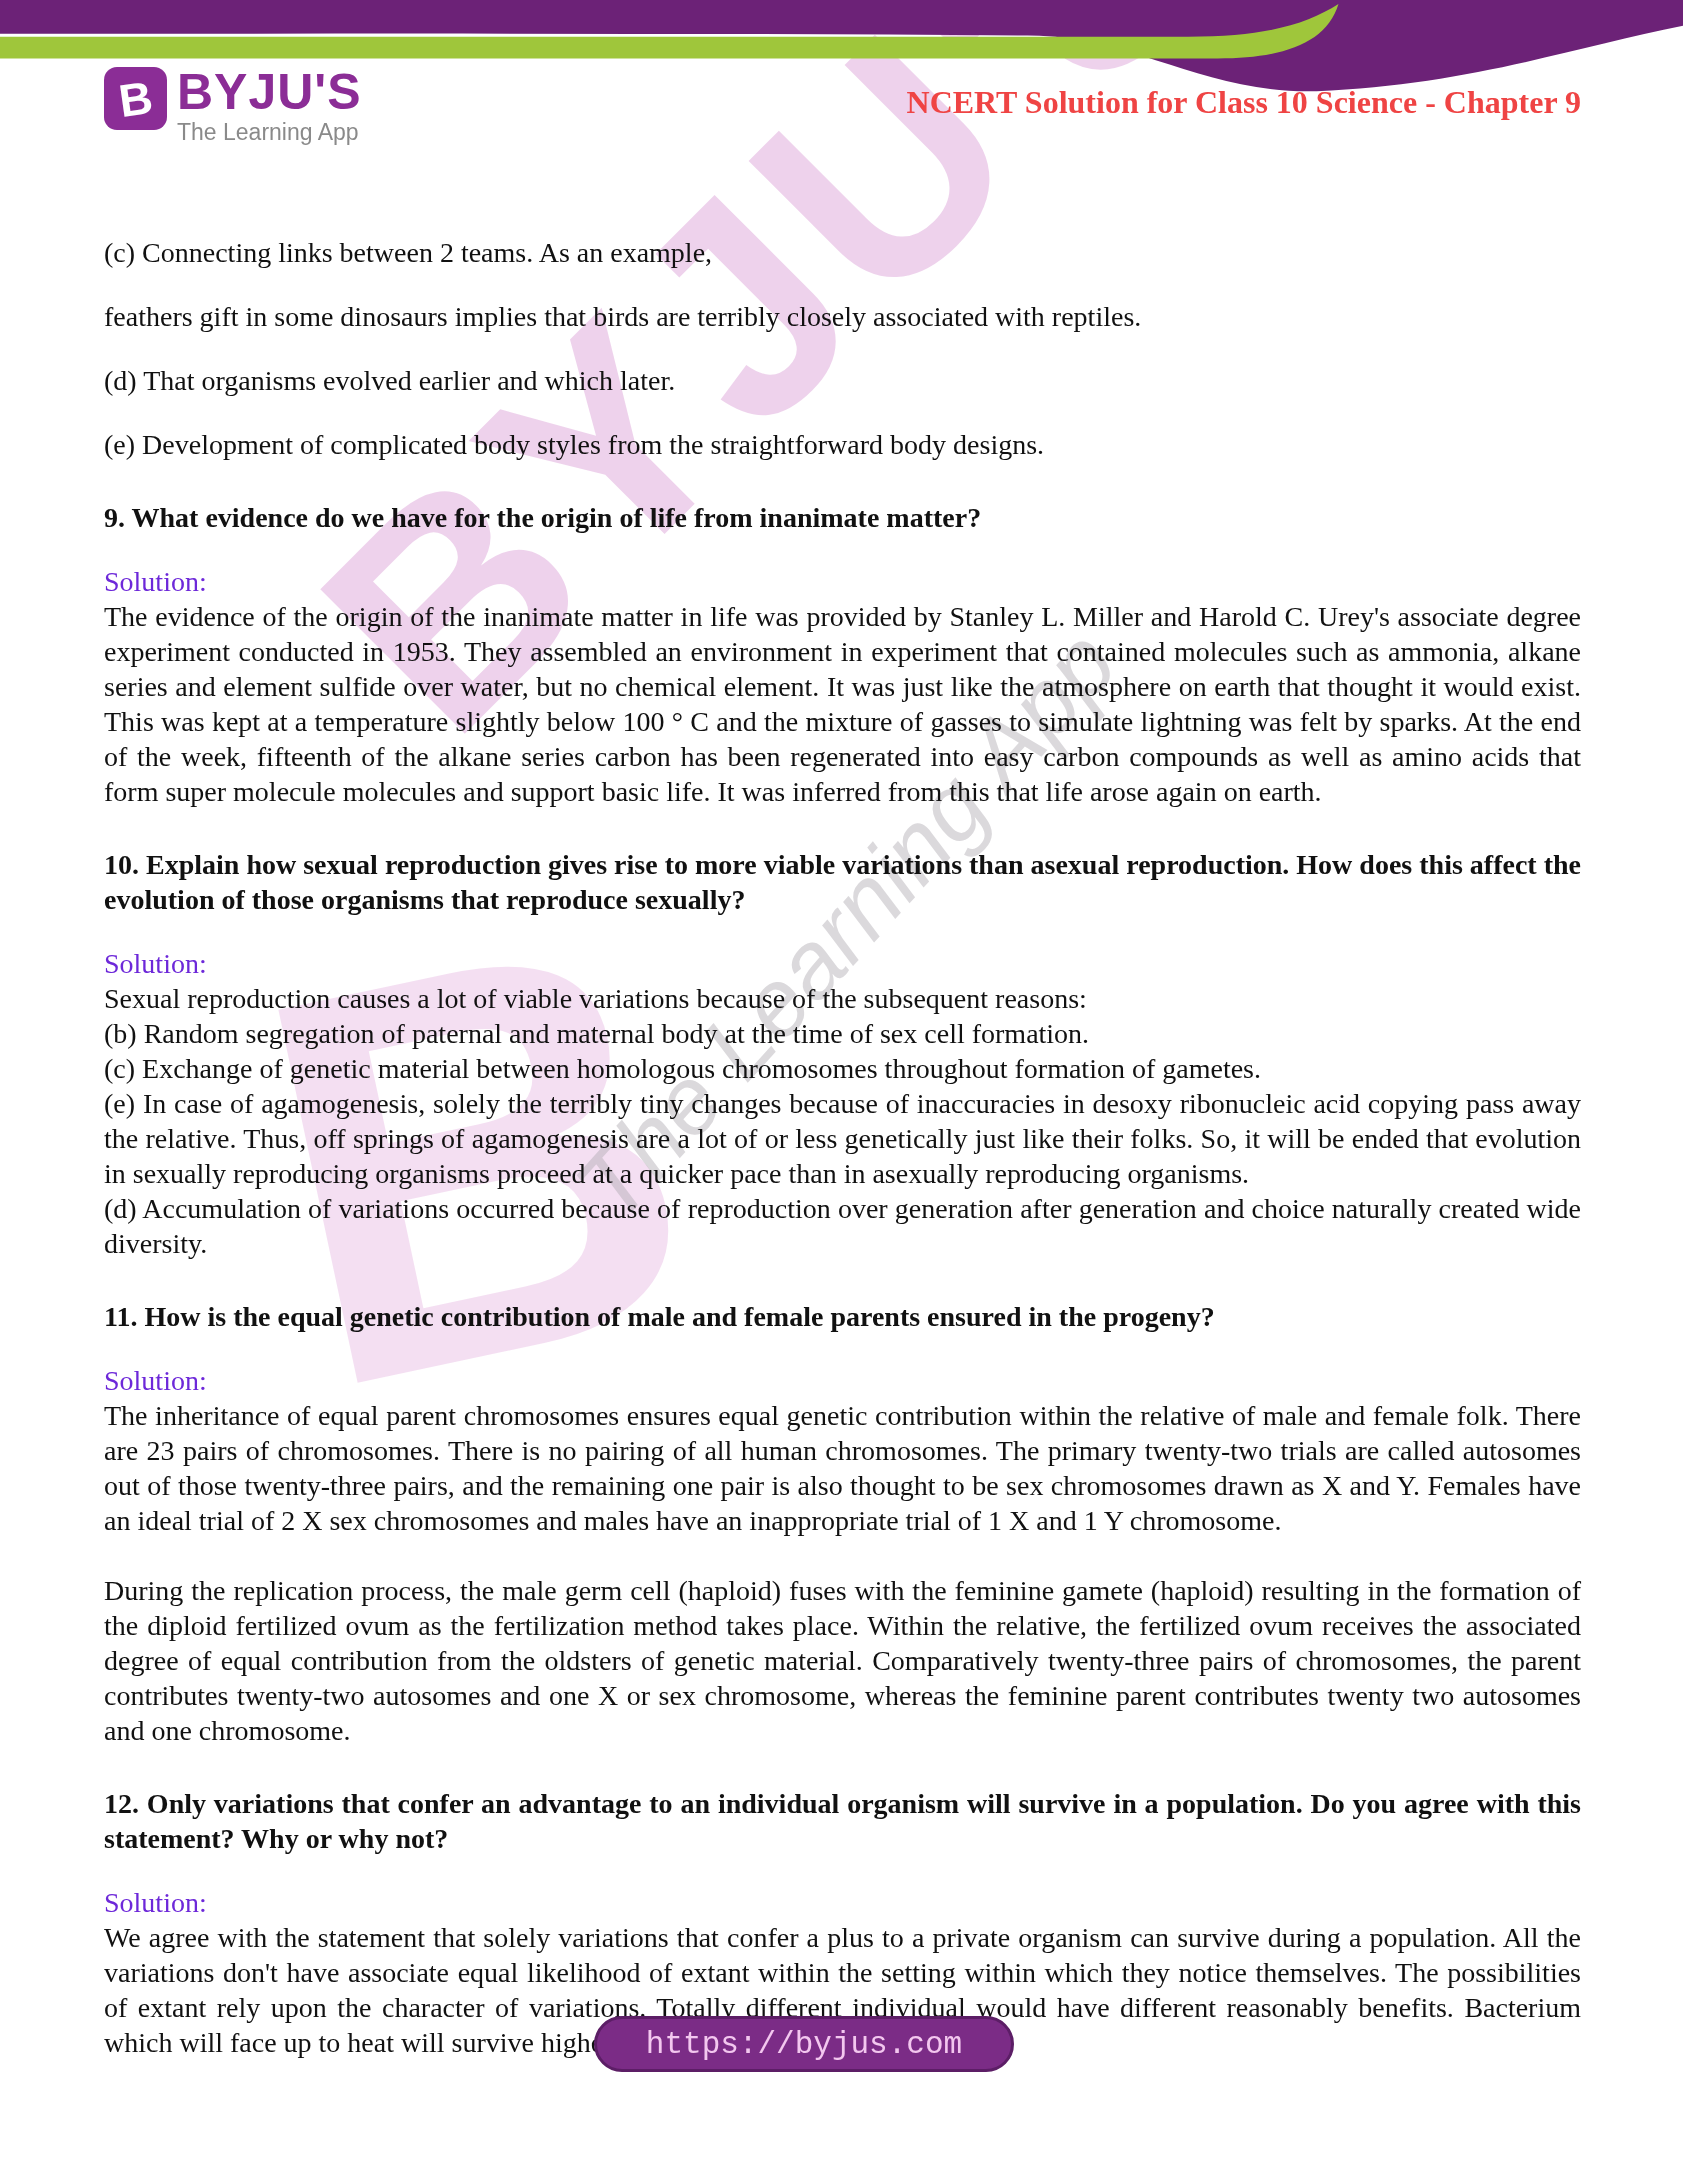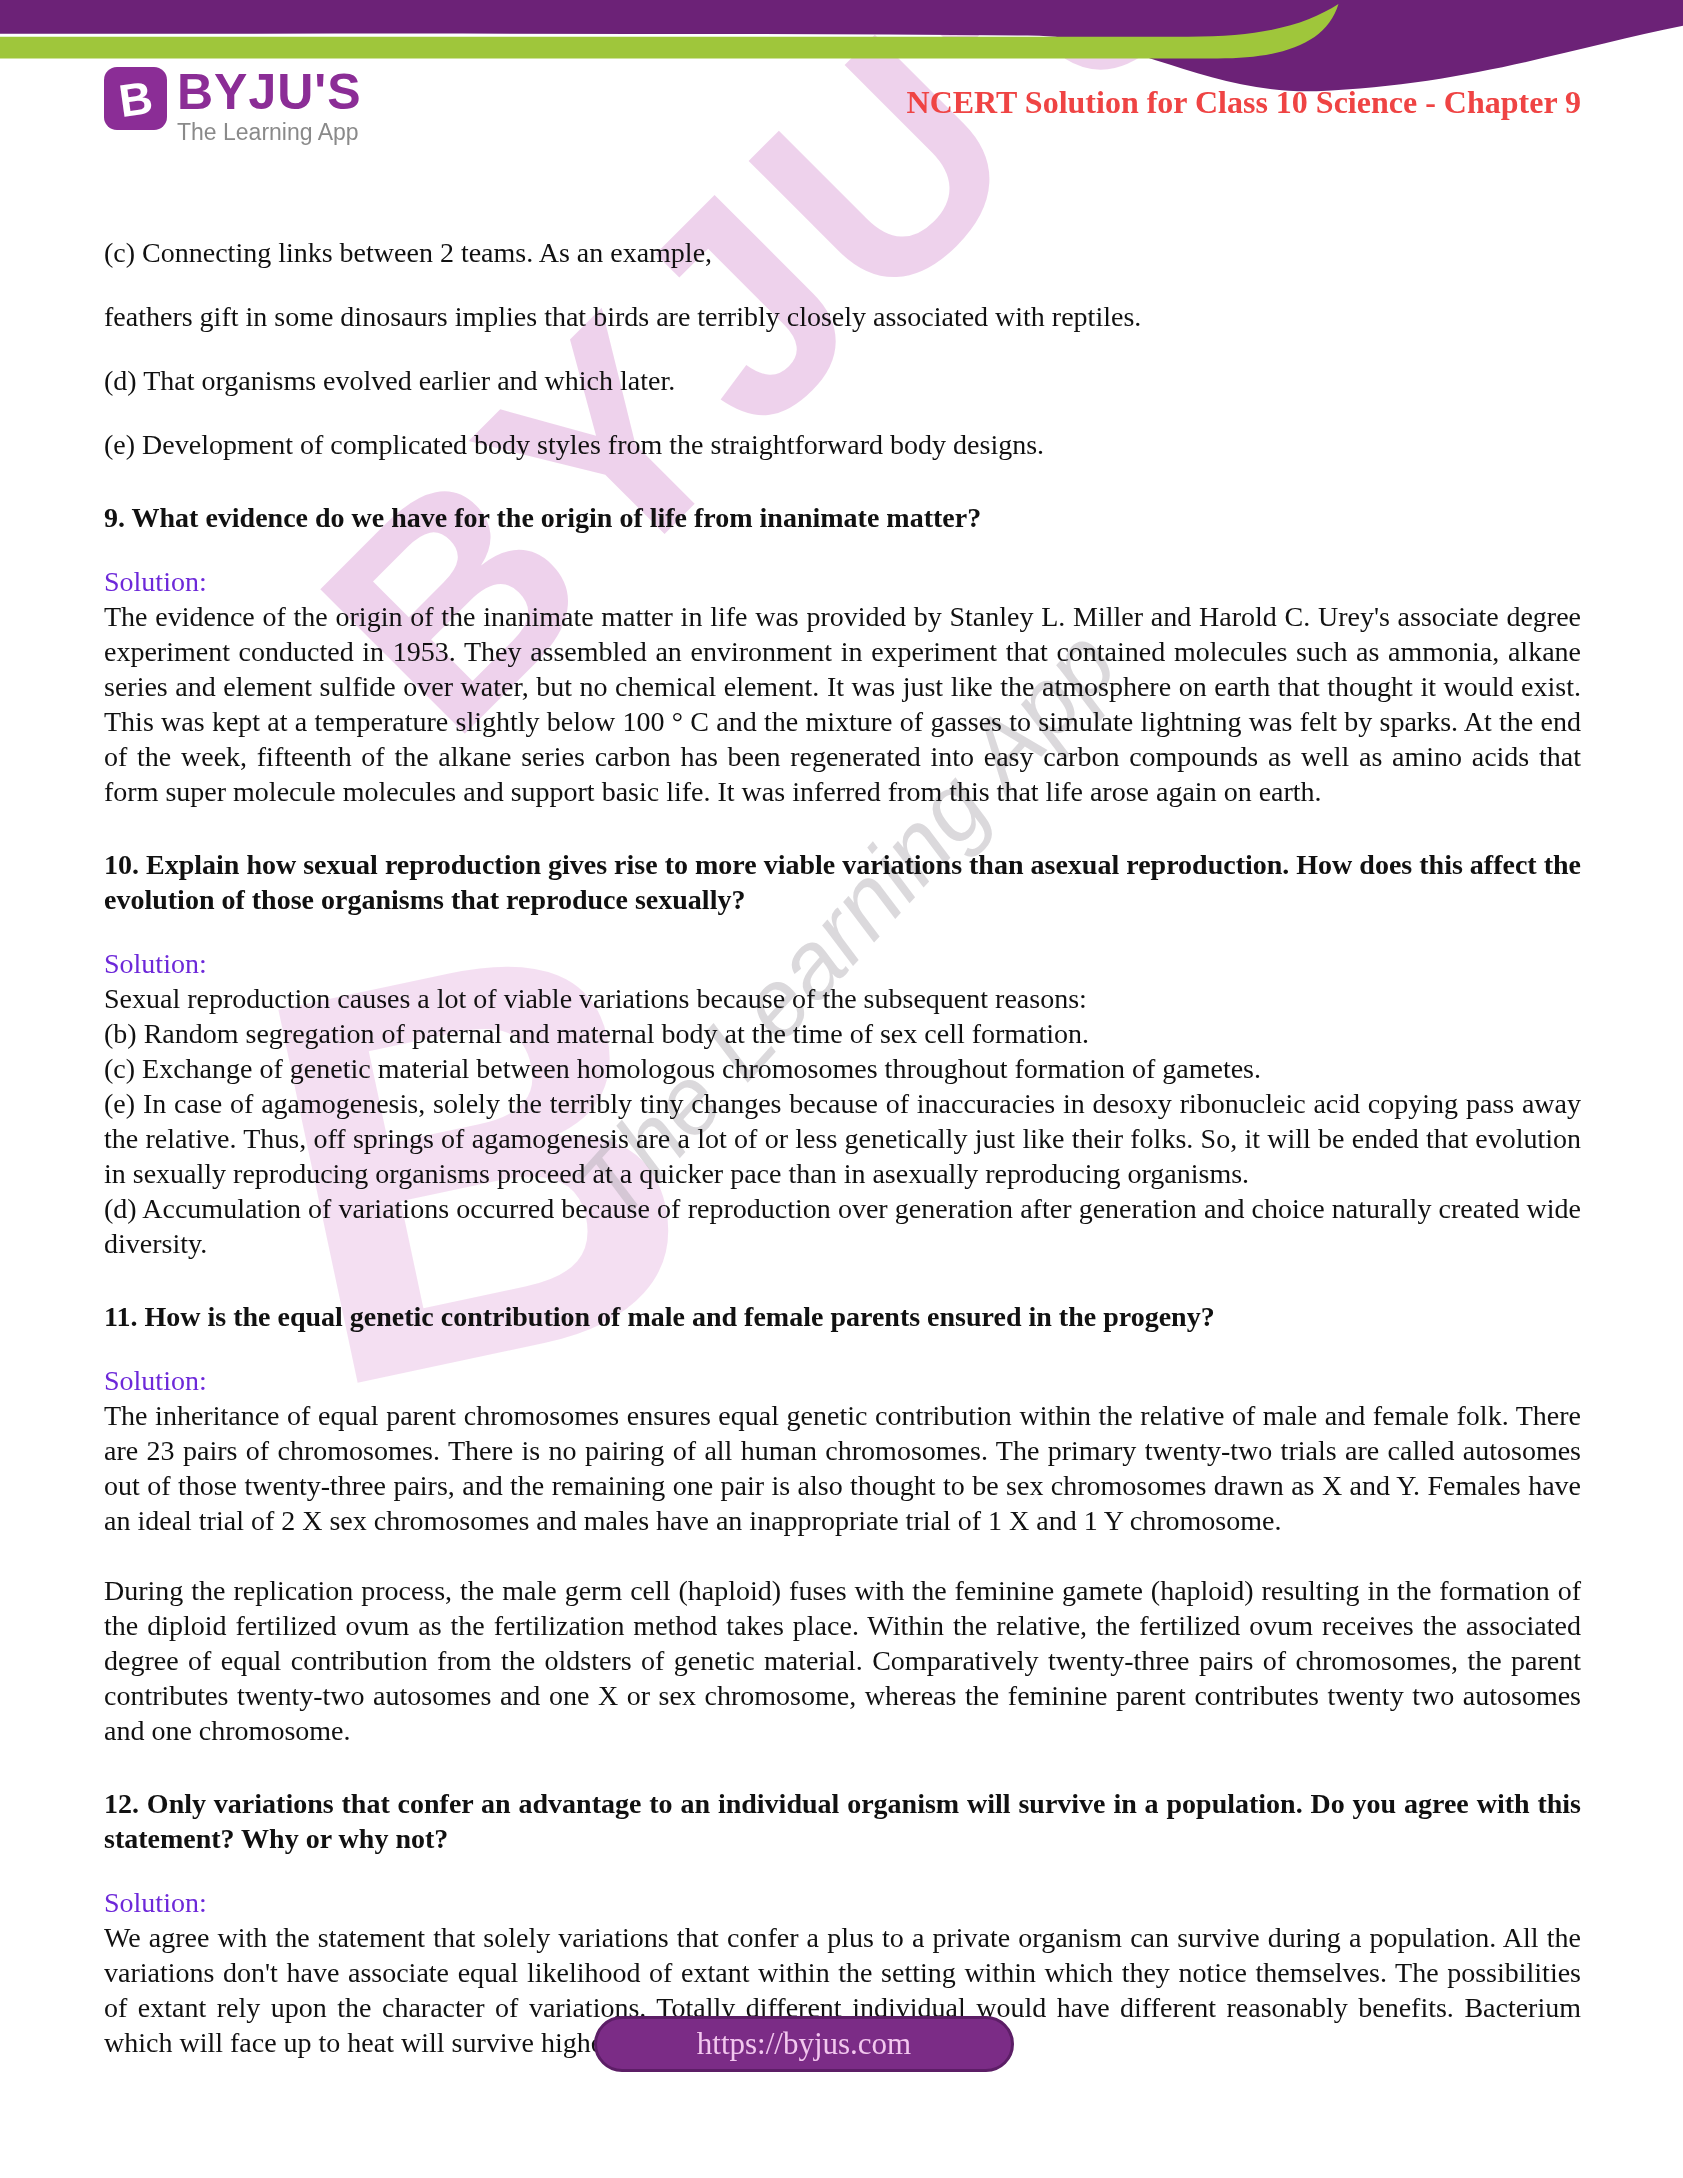--- a/index.html
+++ b/index.html
@@ -42,21 +42,21 @@
   .plain { text-align:left !important;margin-top:29px; }
   .q-heading { font-weight:bold; text-align:justify; }
   .solution { color:#6d28d9; }
   .gap { height:38px; }
   .gap-sm { height:35px; }
 
   
   .footer-link { position:absolute; left:594px; top:2016px; width:420px; height:56px; z-index:3;
     background:#7b2c86; border:3px solid #5c1e66; border-radius:29px;
     display:flex; align-items:center; justify-content:center;
-    font-family:Liberation Serif, serif; font-size:31px; color:#f3c7ef; text-decoration:none; }
+    font-family:Liberation Mono, monospace; font-size:31px; color:#f3c7ef; text-decoration:none; }
 </style>
 </head>
 <body>
 
 <svg class="banner" viewBox="0 0 1700 120" xmlns="http://www.w3.org/2000/svg">
   <path d="M0,0 H1700 V26 C1590,48 1480,86 1330,92 C1220,95 1150,40 1050,36 C700,33 350,34 0,34 Z" fill="#6c2277"></path>
   <path d="M0,37 H1200 C1280,37 1320,24 1352,4 C1340,44 1295,59 1230,59 H0 Z" fill="#9fc63b"></path>
 </svg>
 
 <div class="watermark wm-bigb">B</div>

